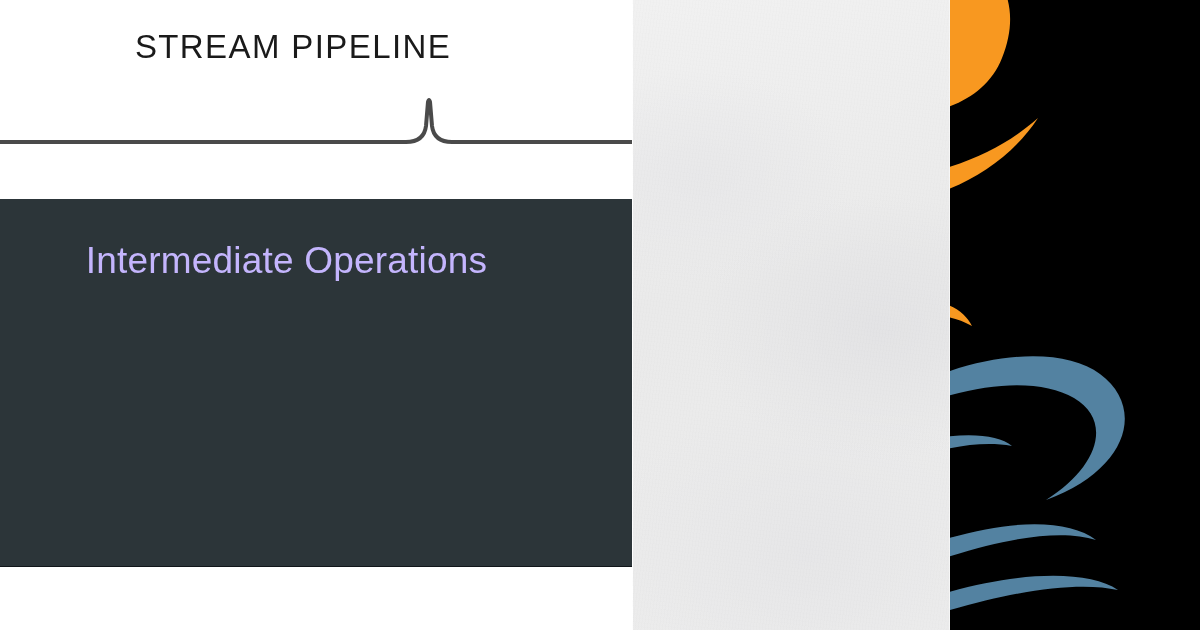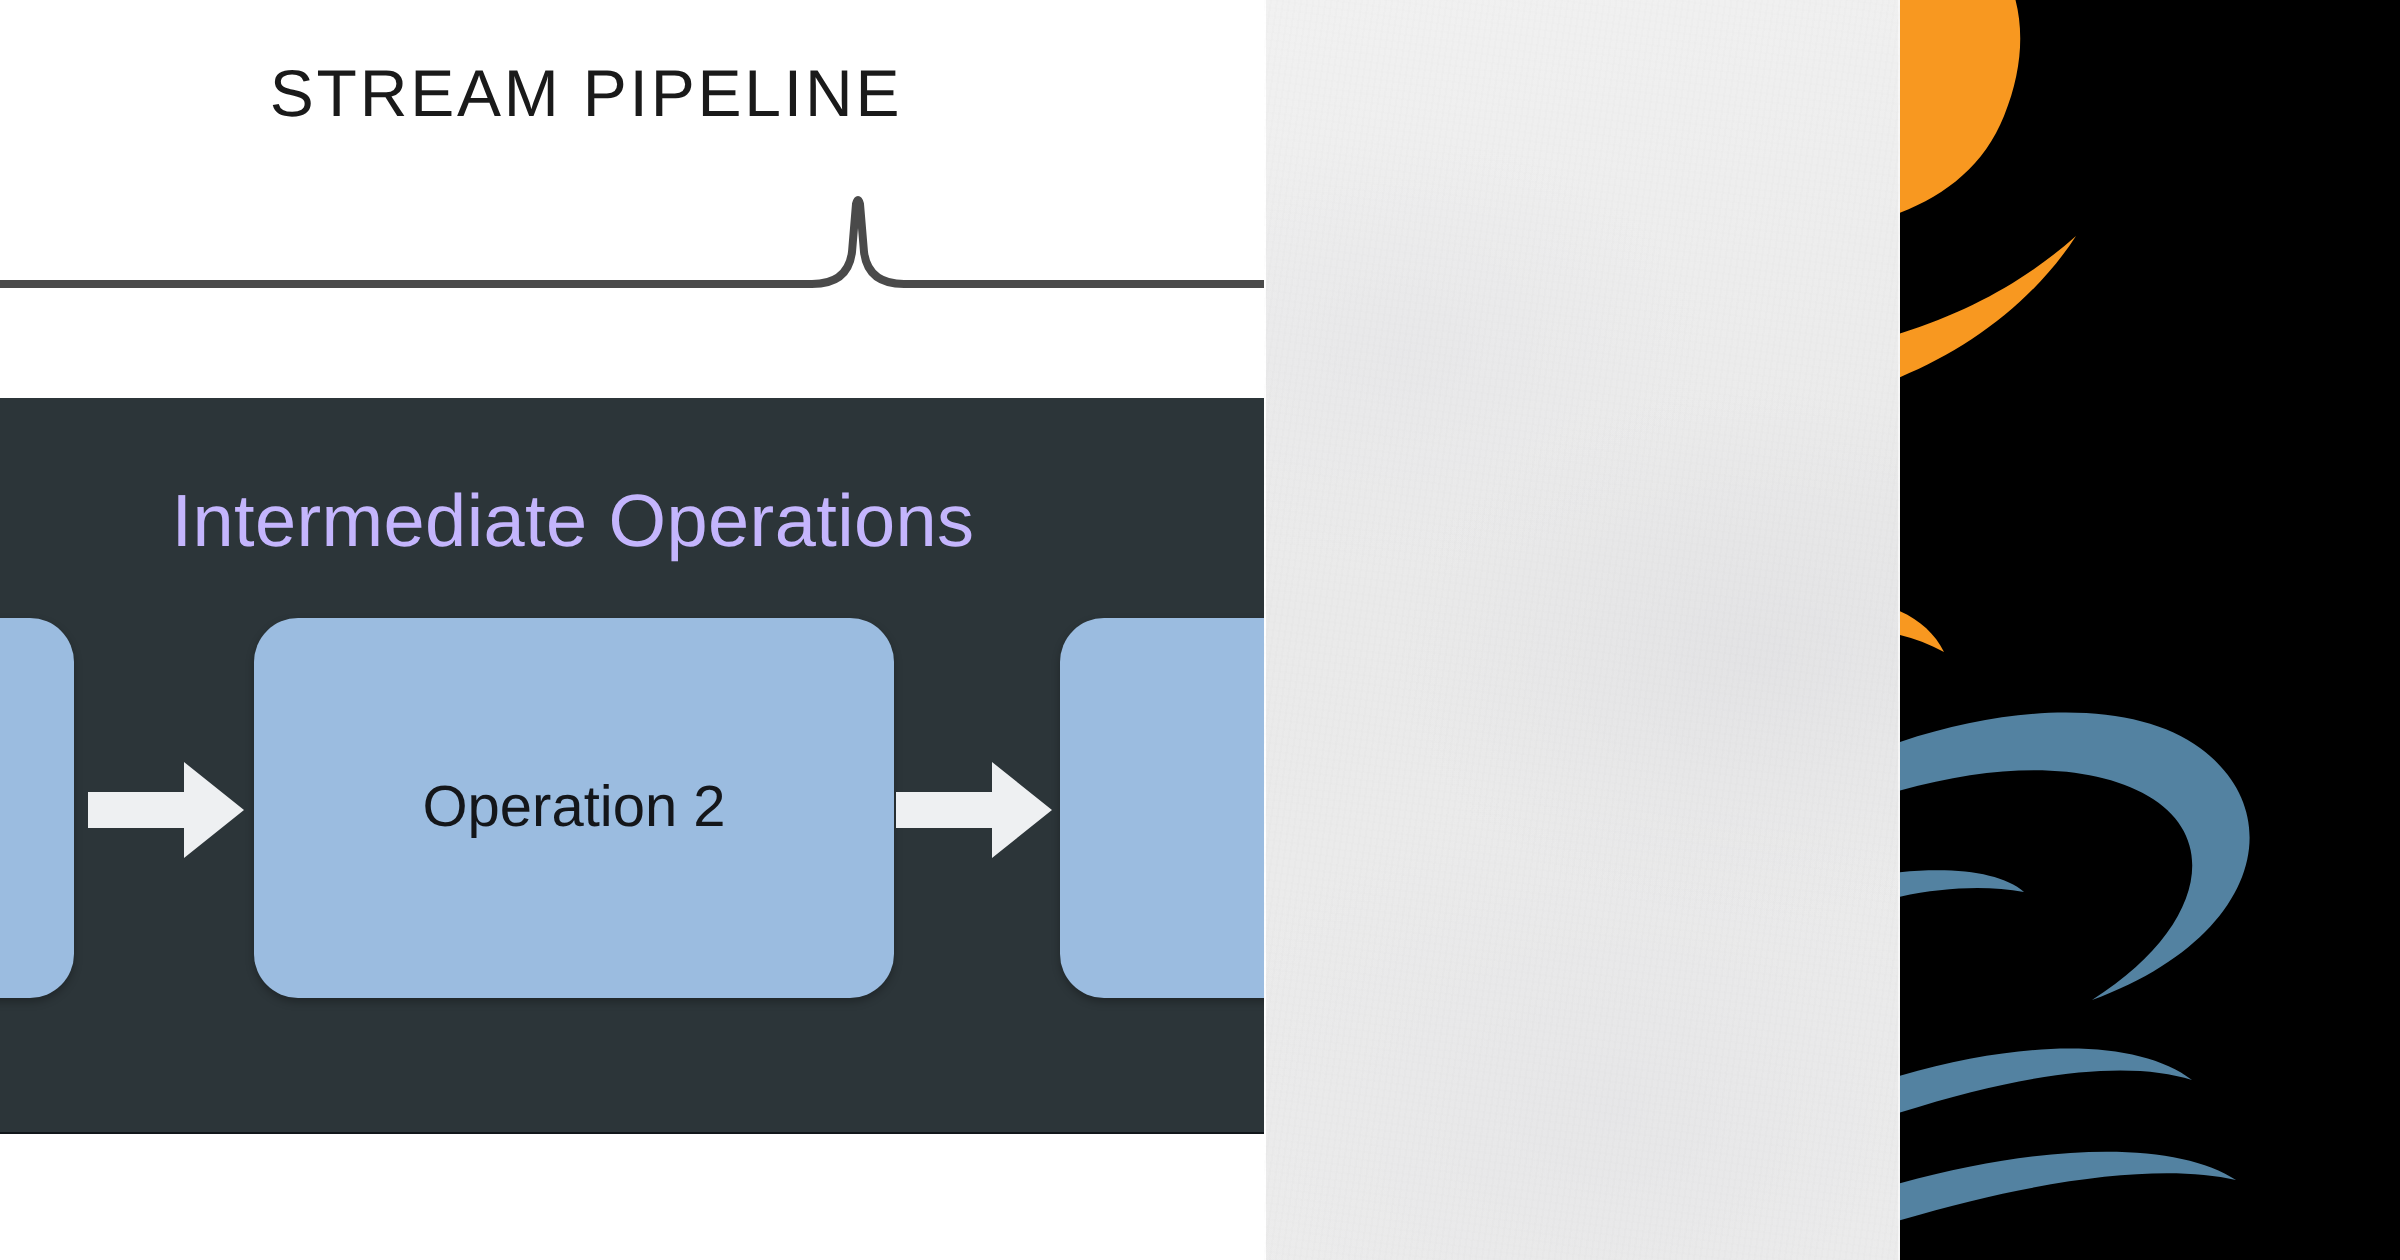--- a/index.html
+++ b/index.html
@@ -168,41 +168,20 @@
     <div class="brace-wrap">
       <svg viewBox="0 0 632 52" preserveAspectRatio="none" aria-hidden="true">
         <path d="M0 46 L406 46 Q424 46 426 30 L428 6 Q429 2 430 6 L432 30 Q434 46 452 46 L632 46" fill="none" stroke="#4a4a4a" stroke-width="4" stroke-linecap="round" stroke-linejoin="round"></path>
       </svg>
     </div>
 
     <div class="ops-band">
 
       <div class="ops-band-title">Intermediate Operations</div>
 
-      <div class="ops-row">
-
-        <div class="op-box b1"></div>
-
-        <div class="arrow a1">
-          <svg viewBox="0 0 78 48" aria-hidden="true">
-            <path d="M0 15 L48 15 L48 0 L78 24 L48 48 L48 33 L0 33 Z" fill="#eef0f2"></path>
-          </svg>
-        </div>
-
-        <div class="op-box b2">Operation 2</div>
-
-        <div class="arrow a2">
-          <svg viewBox="0 0 78 48" aria-hidden="true">
-            <path d="M0 15 L48 15 L48 0 L78 24 L48 48 L48 33 L0 33 Z" fill="#eef0f2"></path>
-          </svg>
-        </div>
-
-        <div class="op-box b3">Op</div>
-
-      </div>
     </div>
   </div>
 
   <div class="panel-paper">
     <div class="paper-grain"></div>
   </div>
 
   <div class="panel-java">
     <svg viewBox="0 0 250 630" aria-hidden="true">
       <rect x="0" y="0" width="250" height="630" fill="#000000"></rect>

